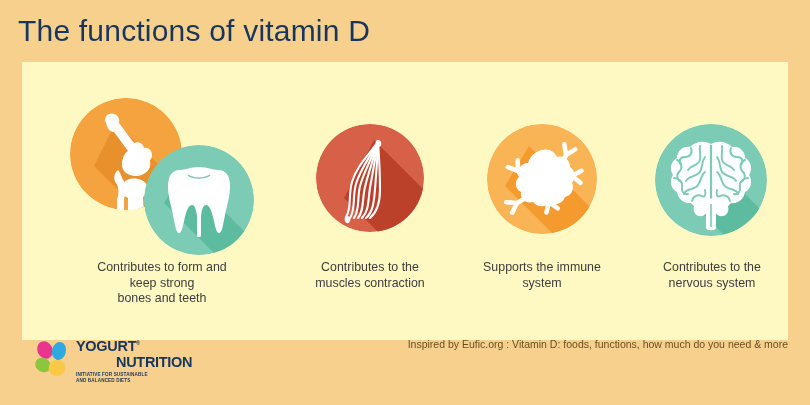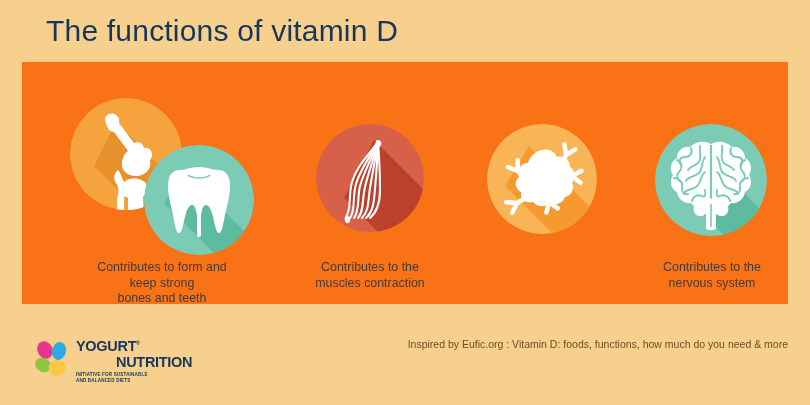--- a/index.html
+++ b/index.html
@@ -20,38 +20,38 @@
     position: absolute;
     left: 0; top: 0;
     width: 810px;
     height: 405px;
     background: #f7d08e;
   }
 
   
   #page-title {
     position: absolute;
-    left: 46px;
+    left: 18px;
     top: 14px;
     font-size: 30px;
     font-weight: normal;
     color: #17365d;
     letter-spacing: 0.2px;
     white-space: nowrap;
     text-align: center;
   }
 
   
   #content-panel {
     position: absolute;
     left: 22px;
     top: 62px;
     width: 766px;
-    height: 242px;
-    background: #f97316;
+    height: 278px;
+    background: #fef9c3;
   }
 
   
   .icon-group {
     position: absolute;
     top: 0;
     height: 266px;
   }
 
   .disc {
@@ -271,20 +271,22 @@
             <g transform="translate(30,79) rotate(-120)">
               <path d="M0 0 L-6 -9 M0 0 L6 -9 M0 0 L0 9" stroke="#ffffff" stroke-width="4.6" stroke-linecap="round" fill="none"></path>
             </g>
             <g transform="translate(62,78) rotate(160)">
               <path d="M0 0 L-6 -9 M0 0 L6 -9 M0 0 L0 9" stroke="#ffffff" stroke-width="4.6" stroke-linecap="round" fill="none"></path>
             </g>
           </g>
         </svg>
       </div>
 
+      <div class="caption" id="caption-immune">Supports the immune
+system</div>
     </div>
 
     <div class="icon-group" id="group-nervous">
 
       <div class="disc" id="disc-brain">
         <svg class="shadow" viewBox="0 0 112 112">
           <circle cx="56" cy="56" r="56" fill="#7ccbb4"></circle>
           <path d="M44 24 L112 92 L112 112 L70 112 L20 62 Z" fill="#5dbb9f"></path>
         </svg>
         <svg class="glyph" viewBox="0 0 112 112">

